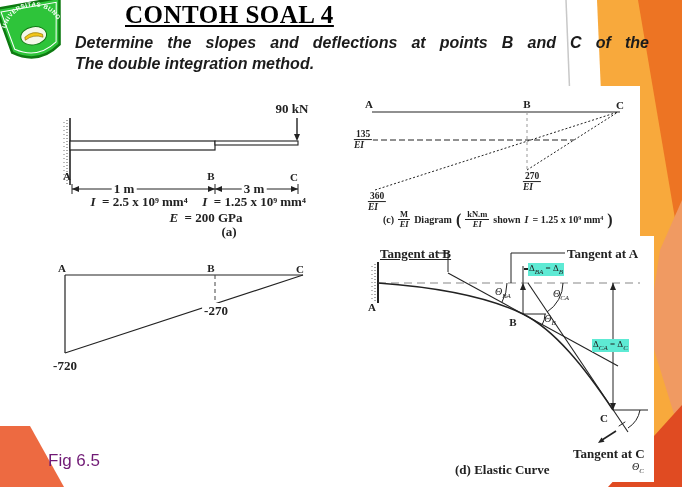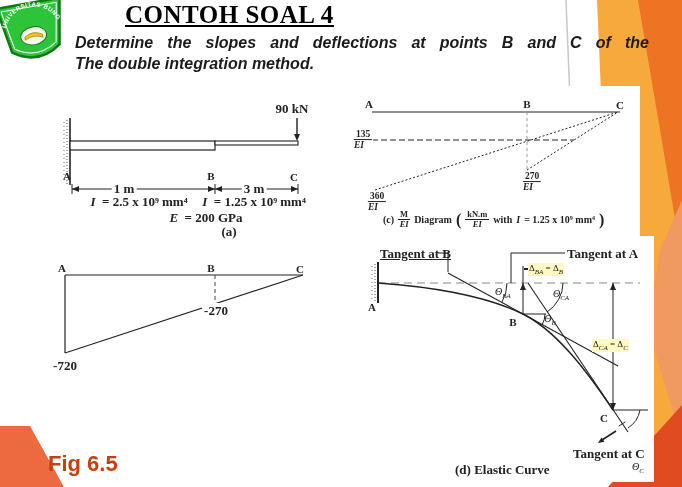--- a/index.html
+++ b/index.html
@@ -7,21 +7,21 @@
          font-family:"Liberation Sans",sans-serif;}
   svg{display:block;}
   .abs{position:absolute;}
   .panel{position:absolute;background:#ffffff;}
   
   .title{position:absolute;left:125px;top:1px;font-size:25px;font-weight:bold;
          color:#000000;text-decoration:underline;letter-spacing:.5px;font-family:Liberation Serif, serif;}
   .problem{position:absolute;left:75px;top:33px;width:574px;color:#1b1b1b;
            font-size:16px;font-weight:bold;font-style:italic;line-height:20.5px;}
   .problem .jline{text-align:justify;text-align-last:justify;}
-  .fig-main-label{position:absolute;left:48px;top:451px;font-size:22px;font-weight:bold;color:#c2410c;}
+  .fig-main-label{position:absolute;left:48px;top:451px;font-size:17px;font-weight:normal;color:#701a75;}
   
   .flab{position:absolute;font-family:"Liberation Serif",serif;font-weight:bold;
         color:#222;font-size:11px;transform:translate(-50%,-50%);white-space:nowrap;}
   .fsm{font-size:9.5px;}
   .fcap{position:absolute;font-family:"Liberation Serif",serif;font-weight:bold;
         color:#222;font-size:13px;white-space:nowrap;}
   .fval{position:absolute;font-family:"Liberation Serif",serif;font-weight:bold;color:#222;
         font-size:13px;transform:translate(-50%,-50%);white-space:nowrap;background:#fff;padding:0 2px;}
   .ital{font-style:italic;}
   .frac{position:absolute;transform:translate(-50%,-50%);text-align:left;
@@ -29,21 +29,21 @@
         line-height:1.1;color:#222;background:#fff;padding:0 1px;}
   .frac .num{display:block;border-bottom:1px solid #222;padding:0 2px;}
   .frac .den{display:block;font-style:italic;}
   .ifrac{display:inline-block;text-align:center;font-size:8.5px;line-height:1.1;vertical-align:middle;}
   .ifrac .num{display:block;border-bottom:1px solid #222;padding:0 2px;}
   .ifrac .den{display:block;font-style:italic;}
   .theta{position:absolute;transform:translate(-50%,-50%);font-family:"Liberation Serif",serif;
          font-style:italic;font-size:10px;color:#222;white-space:nowrap;}
   .theta sub,.dl sub{font-size:7px;font-style:italic;}
   .dl{position:absolute;font-family:"Liberation Serif",serif;font-size:9px;color:#222;
-      white-space:nowrap;background:#fef9c3;padding:0 1px;}
+      white-space:nowrap;background:#5eead4;padding:0 1px;}
   .cap-row{position:absolute;display:flex;align-items:center;gap:4px;
            font-family:"Liberation Serif",serif;font-weight:bold;font-size:10px;color:#222;white-space:nowrap;}
   .bigparen{font-size:16px;font-weight:bold;}
 </style>
 </head>
 <body>
 
 <div id="slide">
 
   <svg class="abs" width="682" height="487" style="left:0;top:0;">
@@ -161,21 +161,21 @@
       <span class="ifrac">
           <span class="num">M</span>
           <span class="den">EI</span>
         </span>
       <span>Diagram</span>
       <span class="bigparen">(</span>
       <span class="ifrac">
           <span class="num">kN.m</span>
           <span class="den">EI</span>
         </span>
-      <span>with</span>
+      <span>shown</span>
       <span class="ital">I</span>
       <span>= 1.25 x 10⁹ mm⁴</span>
       <span class="bigparen">)</span>
     </div>
   </div>
 
   <div class="abs" style="left:360px;top:238px;width:300px;height:244px;">
     <svg width="300" height="244">
 
       <g>

